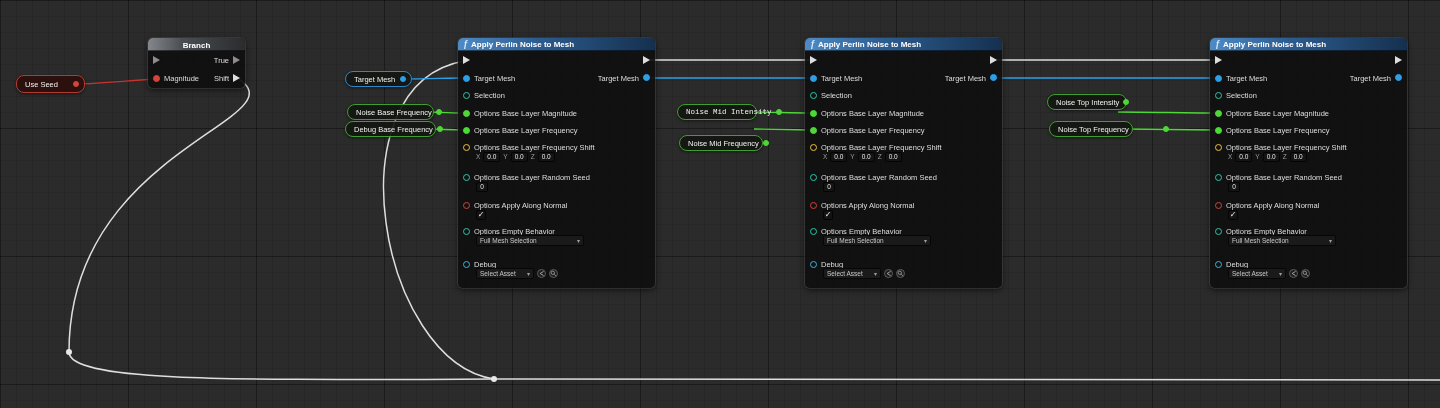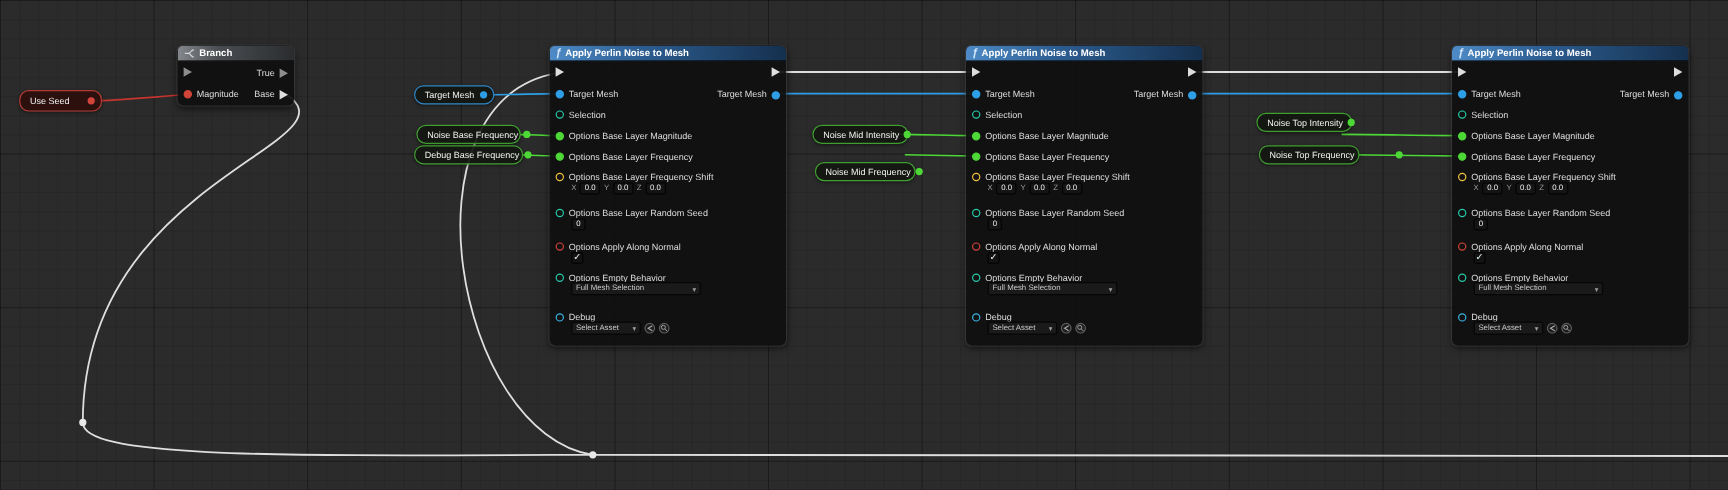--- a/index.html
+++ b/index.html
@@ -14,30 +14,30 @@
     background-size:128px 128px, 128px 128px, 16px 16px, 16px 16px;
     overflow:hidden; }
   .wires { position:absolute; left:0; top:0; width:1440px; height:408px; }
 
   .node { position:absolute; background:rgba(15,15,15,.93); border-radius:5px;
           box-shadow:0 0 0 1px rgba(115,115,115,.25), 0 2px 6px rgba(0,0,0,.6); }
   .node-header { height:13px; display:flex; align-items:center; gap:3px; padding:0 5px;
                  border-radius:5px 5px 0 0; font-size:8px; font-weight:bold; color:#fff;
                  border-bottom:1px solid rgba(0,0,0,.55); white-space:nowrap; overflow:hidden; }
   .perlin-header { background:linear-gradient(90deg,#4e8bc6 0%, #2c5c8f 40%, #15304e 100%); }
-  .branch-header { background:linear-gradient(90deg,#84888d 0%, #4a4e52 35%, #2a2c2e 100%); }
+  .branch-header { background:linear-gradient(90deg,#84888d 0%, #4a4e52 35%, #2a2c2e 100%);flex-direction:column; }
   .fn-icon { font-style:italic; font-size:9px; color:#d6e8ff; }
 
   .perlin-node { width:197px; height:250px; }
   .branch-node { width:97px; height:50px; }
 
   .prow { position:absolute; left:5px; right:5px; height:14px; display:flex; align-items:center;
           gap:4px; font-size:7.5px; color:#dedede; white-space:nowrap; }
   .prow.between { justify-content:space-between; }
-  .out-group { margin-left:auto; display:flex; align-items:flex-end; gap:4px; }
+  .out-group { margin-left:auto; display:flex; align-items:flex-start; gap:4px; }
 
   .pin { width:7px; height:7px; border-radius:50%; border:1.5px solid currentColor; flex:0 0 auto; }
   .pin.filled { background:currentColor; }
   .pin.small { width:6px; height:6px; }
   .c-blue{color:#2e9fe6} .c-green{color:#4ed837} .c-teal{color:#27c9a9}
   .c-gold{color:#f0c33c} .c-red{color:#d2453a} .c-cyan{color:#39b3e0}
 
   .exec-pin { width:0; height:0; border-style:solid; border-width:4px 0 4px 7px;
               border-color:transparent transparent transparent #dedede; flex:0 0 auto; }
   .exec-pin.hollow { border-left-color:#8d8d8d; }
@@ -111,40 +111,40 @@
       <span class="exec-pin hollow"></span>
       <span class="out-group">
         <span>True</span>
         <span class="exec-pin hollow"></span>
       </span>
     </div>
     <div class="prow" style="top:33px;">
       <span class="pin filled c-red"></span>
       <span>Magnitude</span>
       <span class="out-group">
-        <span>Base</span>
+        <span>Shift</span>
         <span class="exec-pin"></span>
       </span>
     </div>
   </div>
 
   <div class="pill pill-blue" style="left:345px; top:71px; width:67px;">
     <span>Target Mesh</span>
     <span class="pin small filled c-blue"></span>
   </div>
 
   <div class="pill pill-green" style="left:347px; top:104px; width:87px;">
     <span>Noise Base Frequency</span>
     <span class="pin small filled c-green"></span>
   </div>
   <div class="pill pill-green" style="left:345px; top:121px; width:91px;">
     <span>Debug Base Frequency</span>
     <span class="pin small filled c-green"></span>
   </div>
-  <div class="pill pill-green" style="left:677px; top:104px; width:80px;">
+  <div class="pill pill-green" style="left:677px; top:104px; width:80px;font-family:Liberation Mono, monospace;">
     <span>Noise Mid Intensity</span>
     <span class="pin small filled c-green"></span>
   </div>
   <div class="pill pill-green" style="left:679px; top:135px; width:84px;">
     <span>Noise Mid Frequency</span>
     <span class="pin small filled c-green"></span>
   </div>
   <div class="pill pill-green" style="left:1047px; top:94px; width:80px;">
     <span>Noise Top Intensity</span>
     <span class="pin small filled c-green"></span>

